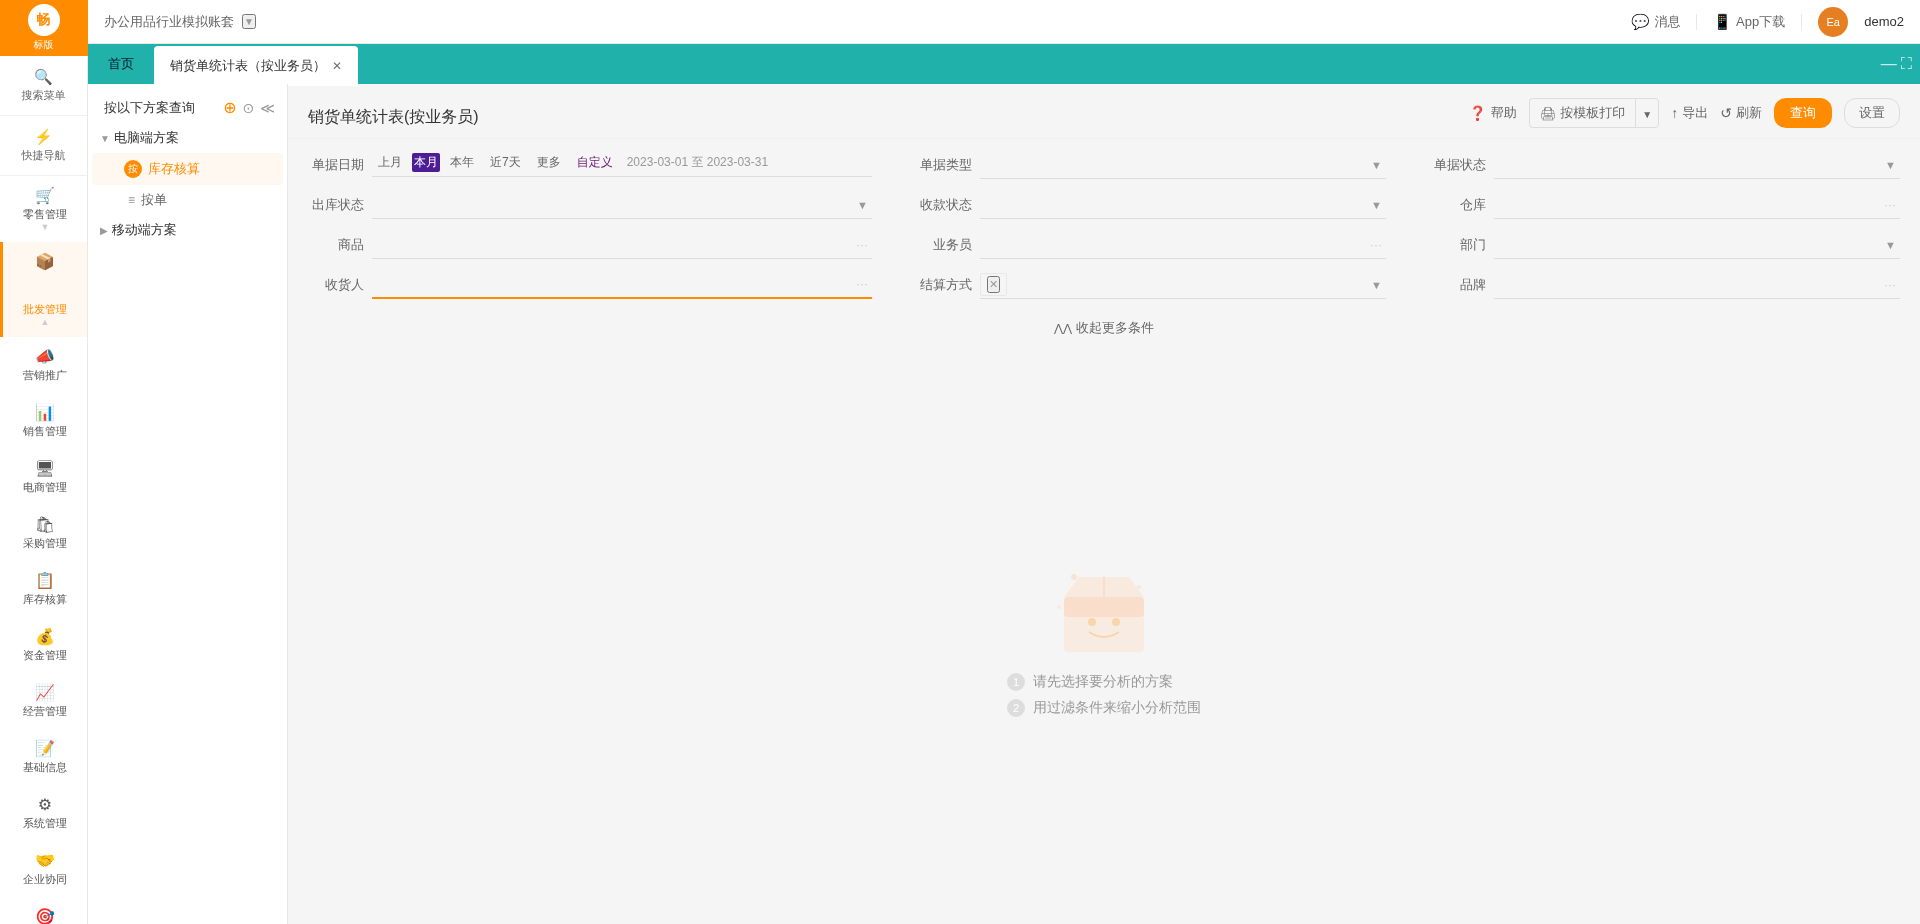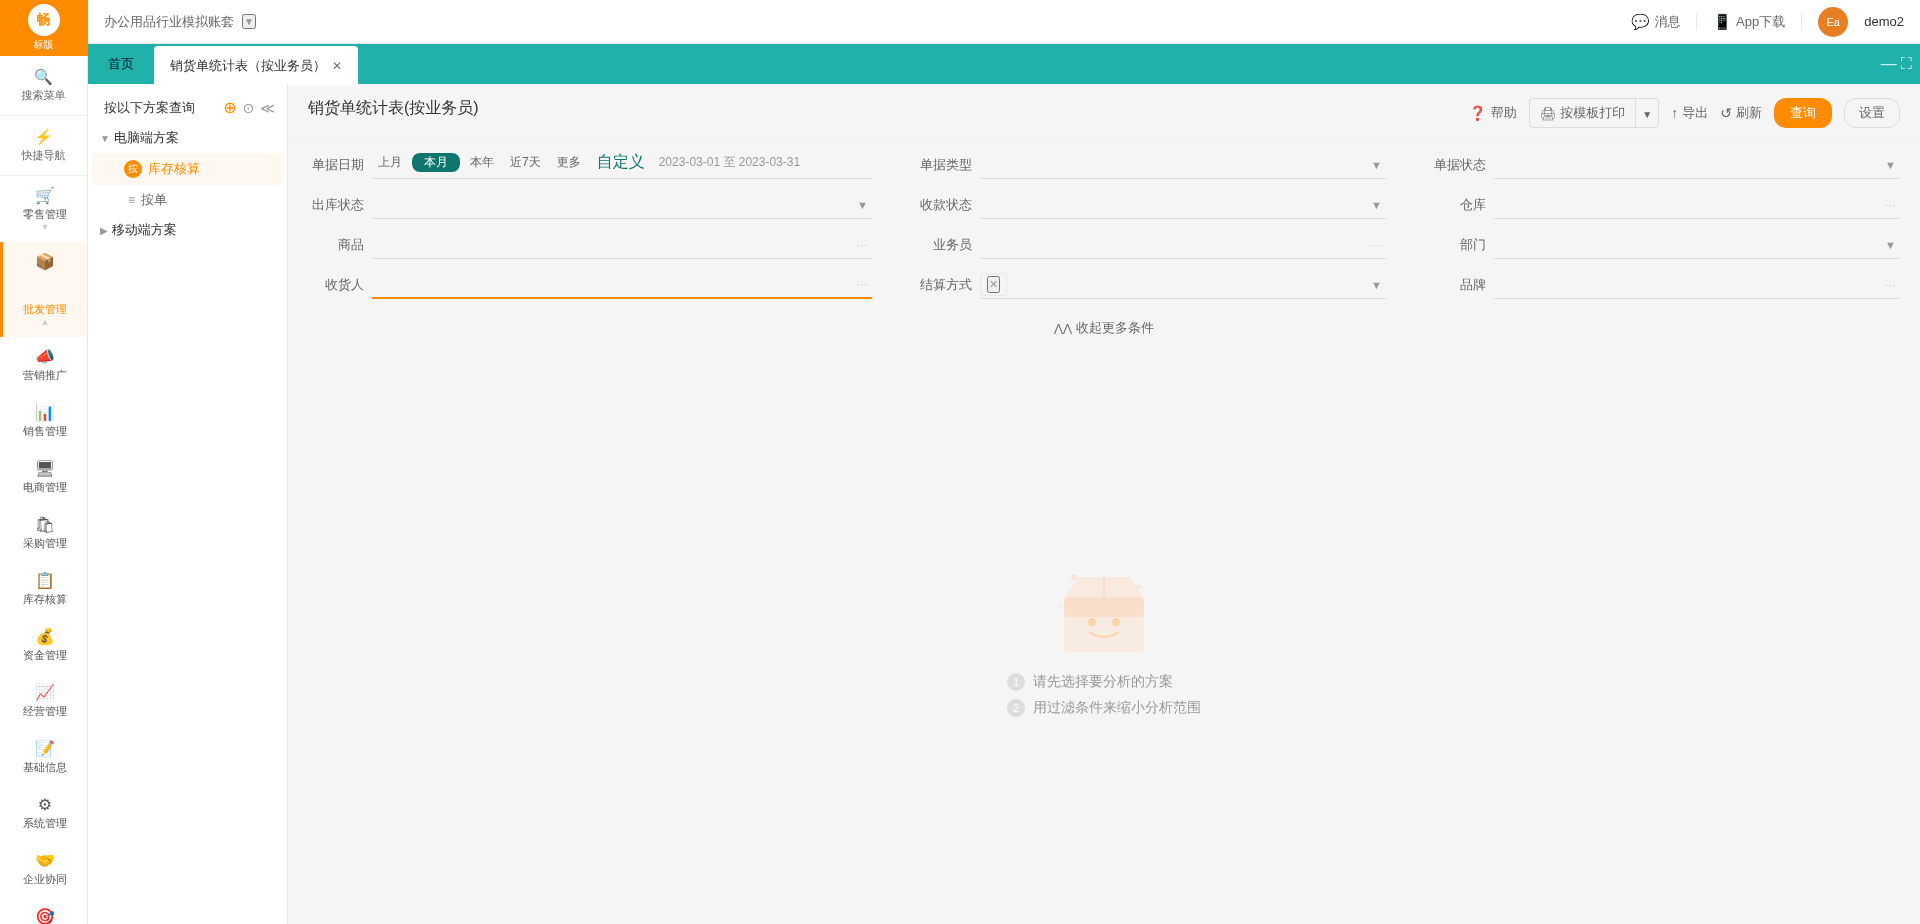--- a/index.html
+++ b/index.html
@@ -44,21 +44,21 @@
     .scheme-panel { width: 200px; background: #fff; border-right: 1px solid #e8e8e8; padding: 8px 0; flex-shrink: 0; }
     .scheme-panel-header { display: flex; align-items: center; justify-content: space-between; padding: 6px 12px 6px 16px; font-size: 13px; color: #333; font-weight: 500; }
     .scheme-panel-actions { display: flex; align-items: center; gap: 6px; }
     .scheme-action-btn { background: none; border: none; cursor: pointer; color: #999; font-size: 14px; }
     .scheme-group { padding: 0 0; }
     .scheme-group-title { display: flex; align-items: center; gap: 4px; padding: 6px 12px; font-size: 13px; color: #333; cursor: pointer; }
     .scheme-item { display: flex; align-items: center; gap: 6px; padding: 7px 12px 7px 32px; cursor: pointer; font-size: 13px; color: #333; border-radius: 4px; margin: 0 4px; }
     .scheme-item.active { background: #fff8f0; color: #ff8c00; }
     .scheme-item-icon { width: 18px; height: 18px; border-radius: 50%; background: #ff8c00; display: flex; align-items: center; justify-content: center; font-size: 10px; color: #fff; flex-shrink: 0; }
     .scheme-sub-item { display: flex; align-items: center; gap: 4px; padding: 6px 12px 6px 40px; cursor: pointer; font-size: 13px; color: #666; }
-    .page-title-bar { display: flex; align-items: flex-start; justify-content: space-between; padding: 14px 20px 10px 20px; border-bottom: 1px solid #f0f0f0; }
+    .page-title-bar { display: flex; align-items: flex-end; justify-content: space-between; padding: 14px 20px 10px 20px; border-bottom: 1px solid #f0f0f0; }
     .page-title { font-size: 16px; font-weight: 500; color: #333; }
     .title-actions { display: flex; align-items: center; gap: 12px; }
     .title-action-btn { display: flex; align-items: center; gap: 4px; cursor: pointer; color: #666; font-size: 13px; background: none; border: none; }
     .title-action-btn.primary { background: #ff8c00; color: #fff; border: none; padding: 6px 16px; border-radius: 12px; cursor: pointer; font-size: 13px; }
     .title-action-btn.secondary { background: none; border: 1px solid #ddd; padding: 5px 14px; border-radius: 12px; color: #666; cursor: pointer; font-size: 13px; }
     .export-group { display: flex; }
     .export-btn { display: flex; align-items: center; gap: 4px; cursor: pointer; color: #666; font-size: 13px; background: none; border: none; padding: 5px 10px; border-radius: 4px 0 0 4px; border: 1px solid #ddd; border-right: none; }
     .export-chevron { padding: 5px 6px; border: 1px solid #ddd; border-radius: 0 4px 4px 0; cursor: pointer; color: #666; background: none; }
     .filter-row { display: flex; align-items: center; gap: 4px; margin-bottom: 12px; }
     .filter-row:last-child { margin-bottom: 0; }
@@ -287,25 +287,25 @@
       </div>
 
       <div class="filter-section">
 
         <div class="filter-row">
           <div class="filter-item" style="flex:1.2;">
             <span class="filter-label">单据日期</span>
             <div class="filter-control">
               <div style="display:flex;align-items:center;gap:4px;border-bottom:1px solid #ddd;padding-bottom:4px;">
                 <button class="date-tab" style="font-size:12px;color:#666;background:none;border:none;cursor:pointer;padding:1px 6px;">上月</button>
-                <button class="date-tab active" style="font-size:12px;background:#0f766e;color:#fff;border:none;cursor:pointer;padding:1px 12px;border-radius:8px;">本月</button>
+                <button class="date-tab active" style="font-size:12px;background:#4c1d95;color:#fff;border:none;cursor:pointer;padding:1px 2px;border-radius:2px;">本月</button>
                 <button class="date-tab" style="font-size:12px;color:#666;background:none;border:none;cursor:pointer;padding:1px 6px;">本年</button>
                 <button class="date-tab" style="font-size:12px;color:#666;background:none;border:none;cursor:pointer;padding:1px 6px;">近7天</button>
                 <button class="date-tab" style="font-size:12px;color:#666;background:none;border:none;cursor:pointer;padding:1px 6px;">更多</button>
-                <button class="date-tab" style="font-size:16px;color:#0f766e;background:none;border:none;cursor:pointer;padding:1px 6px;">自定义</button>
+                <button class="date-tab" style="font-size:12px;color:#701a75;background:none;border:none;cursor:pointer;padding:1px 6px;">自定义</button>
                 <span style="font-size:12px;color:#999;margin-left:4px;">2023-03-01 至 2023-03-31</span>
               </div>
             </div>
           </div>
           <div class="filter-item" style="flex:1;margin-left:40px;">
             <span class="filter-label">单据类型</span>
             <div class="filter-control" style="cursor:pointer;border-bottom:1px solid #ddd;height:28px;display:flex;align-items:center;justify-content:flex-end;padding-right:4px;">
               <span style="color:#999;font-size:11px;">▼</span>
             </div>
           </div>

